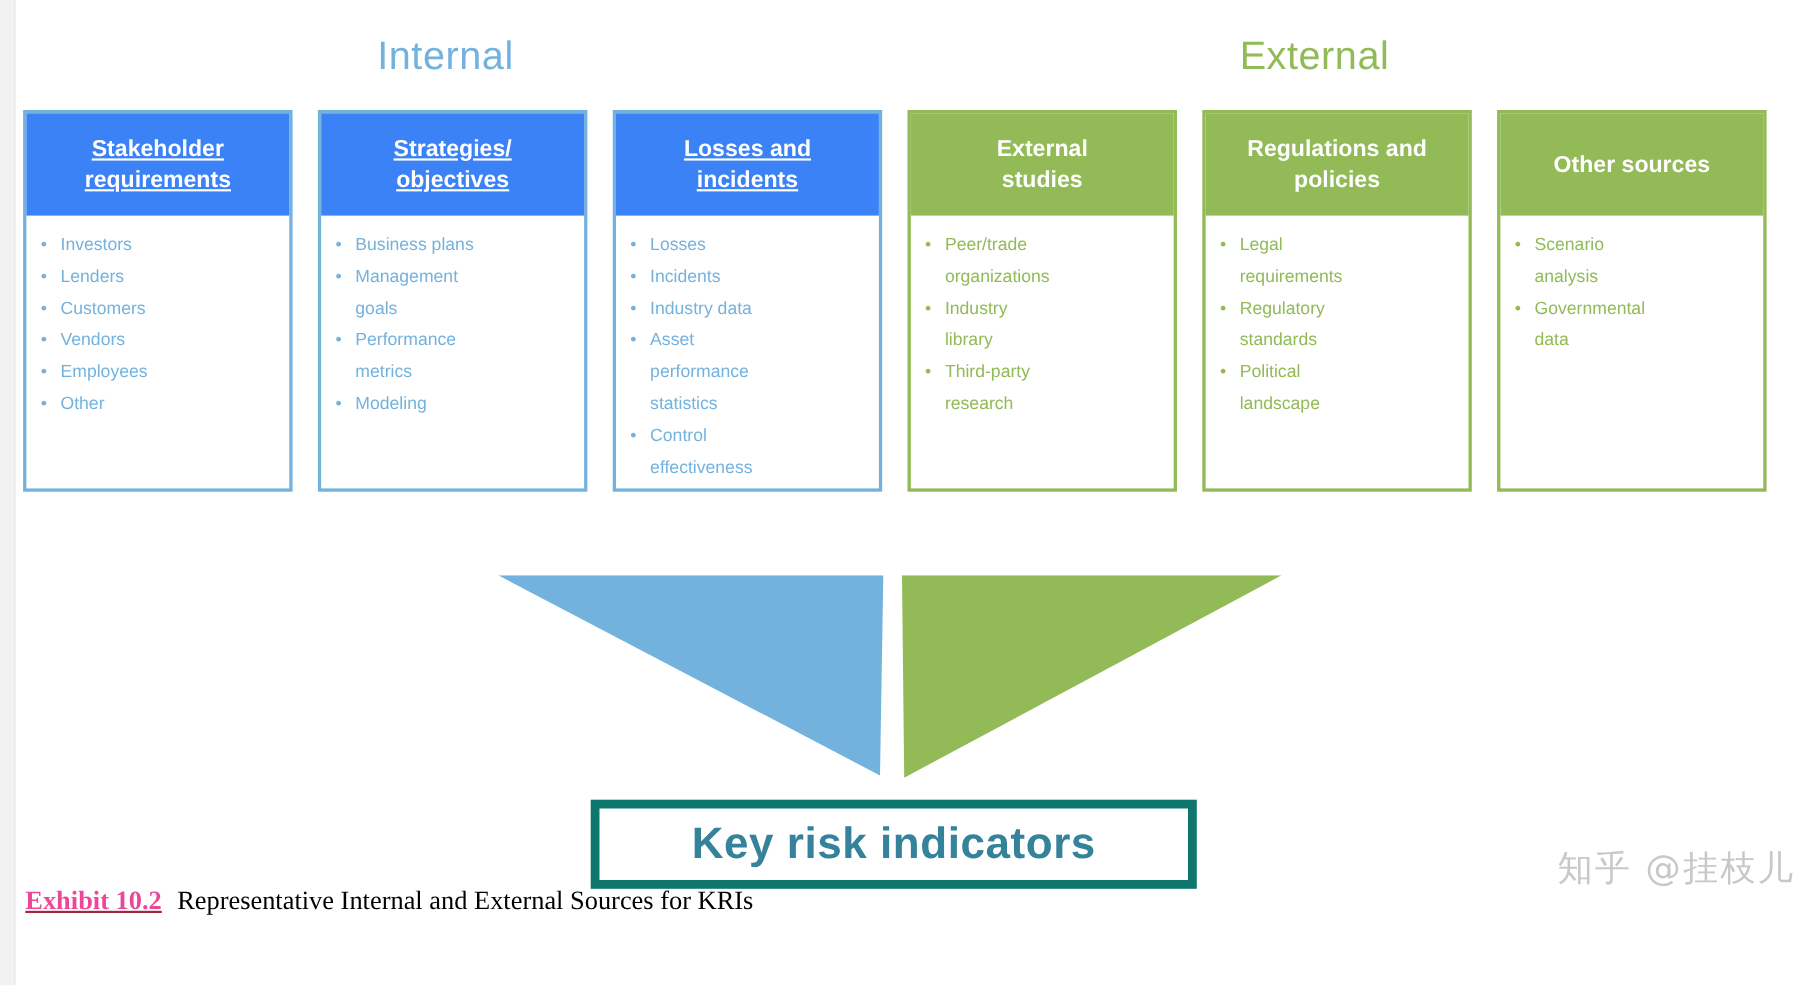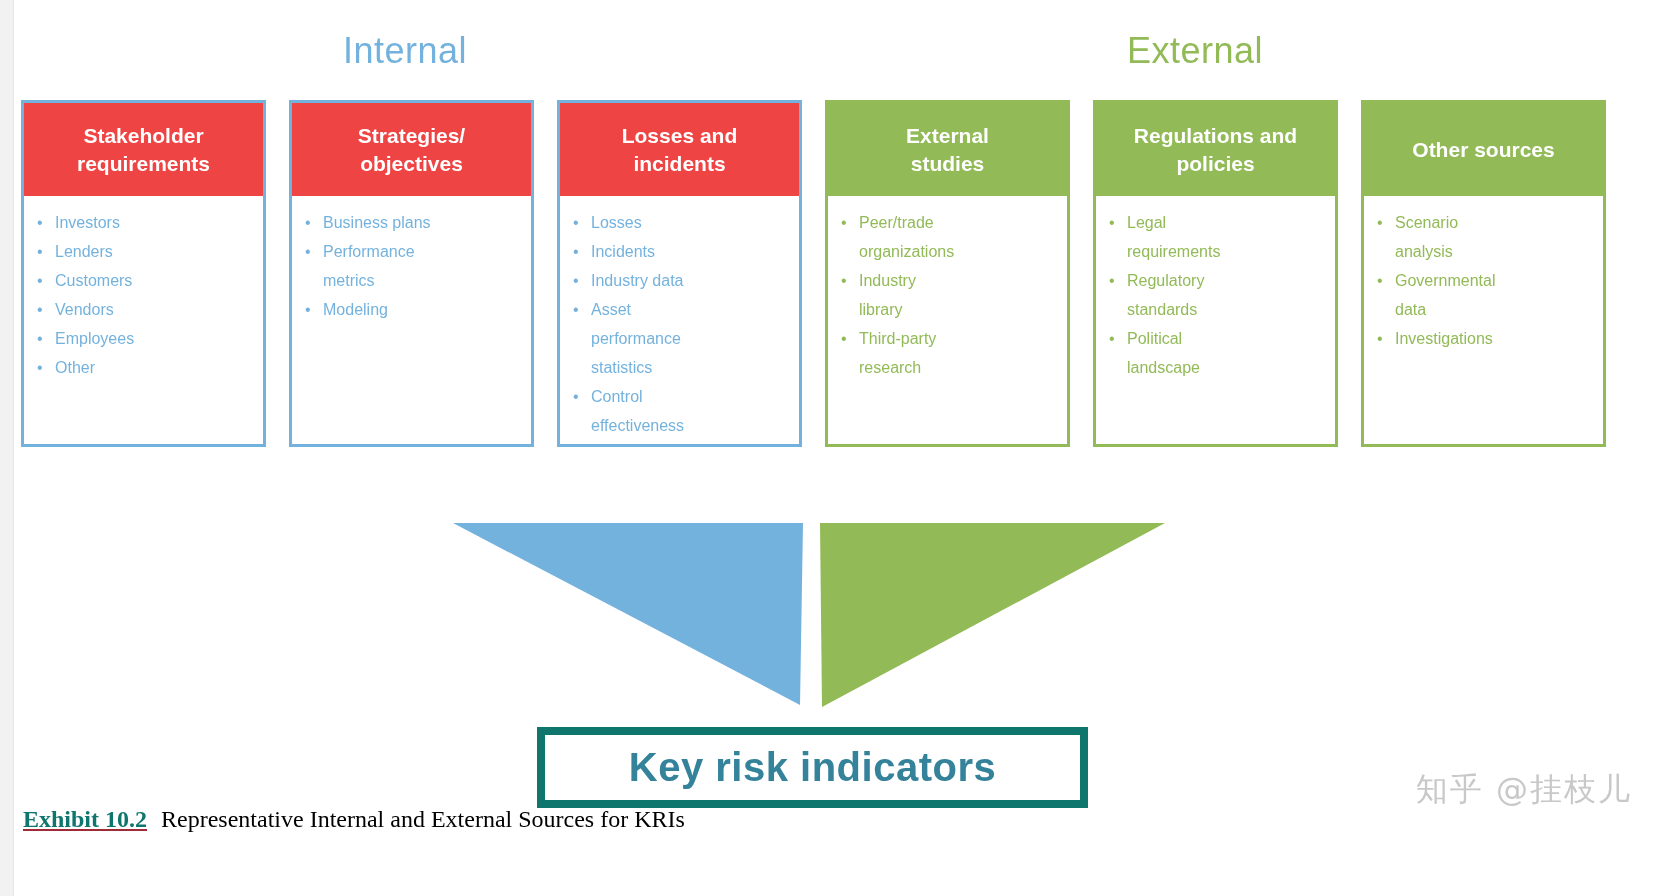--- a/index.html
+++ b/index.html
@@ -24,21 +24,21 @@
     position:absolute; top:100px; width:245px; height:347px;
     box-sizing:border-box; border:3px solid; background:#ffffff;
   }
   .col.internal { border-color:#74b2de; }
   .col.external { border-color:#92ba57; }
   .col-header {
     height:93px; display:flex; align-items:center; justify-content:center;
     text-align:center; color:#ffffff; font-weight:bold; font-size:21px;
     line-height:1.32; white-space:pre-line;
   }
-  .col.internal .col-header { background:#ef4444; }
+  .col.internal .col-header { background:#3b82f6;text-decoration:underline; }
   .col.external .col-header { background:#92ba57; }
   .col-items {
     margin:0; padding:12px 6px 0 13px; list-style:none;
   }
   .col-items li {
     position:relative; padding-left:18px; font-size:16px; line-height:29px;
     white-space:pre-line;
   }
   .col-items li::before { content:"\2022"; position:absolute; left:0; top:0; }
   .col.internal .col-items li { color:#74b2de; }
@@ -56,21 +56,21 @@
   .kri-box span {
     color:#35829b; font-size:40px; font-weight:bold; letter-spacing:0.5px;
   }
 
   
   .caption {
     position:absolute; left:23px; top:806px;
     font-family:"Liberation Serif", serif; font-size:24px; color:#333333;
   }
   .exhibit-ref {
-    color:#0f766e; font-weight:bold; text-decoration:underline;
+    color:#ec4899; font-weight:bold; text-decoration:underline;
     text-decoration-color:#9e2b35; cursor:pointer;
   }
   .caption-text { margin-left:8px; color:#000000; }
 
   
   .watermark {
     position:absolute; right:22px; top:768px; font-size:32px;
     color:#c8c8c8; letter-spacing:2px;
     font-family:"DejaVu Sans", sans-serif;
   }
@@ -96,20 +96,22 @@
       <li>Employees</li>
       <li>Other</li>
     </ul>
   </div>
 
   <div class="col internal" style="left:289px">
     <div class="col-header">Strategies/
 objectives</div>
     <ul class="col-items">
       <li>Business plans</li>
+      <li>Management
+goals</li>
       <li>Performance
 metrics</li>
       <li>Modeling</li>
     </ul>
   </div>
 
   <div class="col internal" style="left:557px">
     <div class="col-header">Losses and
 incidents</div>
     <ul class="col-items">
@@ -150,21 +152,20 @@
     </ul>
   </div>
 
   <div class="col external" style="left:1361px">
     <div class="col-header">Other sources</div>
     <ul class="col-items">
       <li>Scenario
 analysis</li>
       <li>Governmental
 data</li>
-      <li>Investigations</li>
     </ul>
   </div>
 
   <svg class="funnel" width="712" height="185" viewBox="0 0 712 185" aria-hidden="true">
     <polygon points="0,0 350,0 347,182" fill="#74b2de"></polygon>
     <polygon points="367,0 712,0 369,184" fill="#92ba57"></polygon>
   </svg>
 
   <div class="kri-box">
     <span>Key risk indicators</span>

